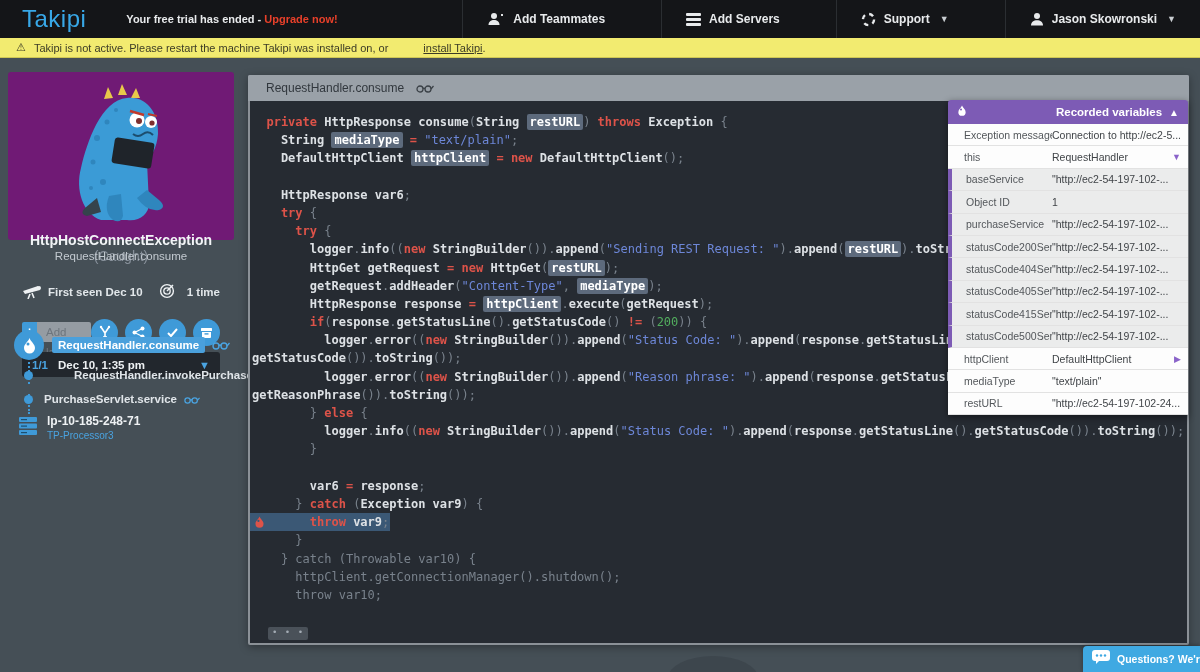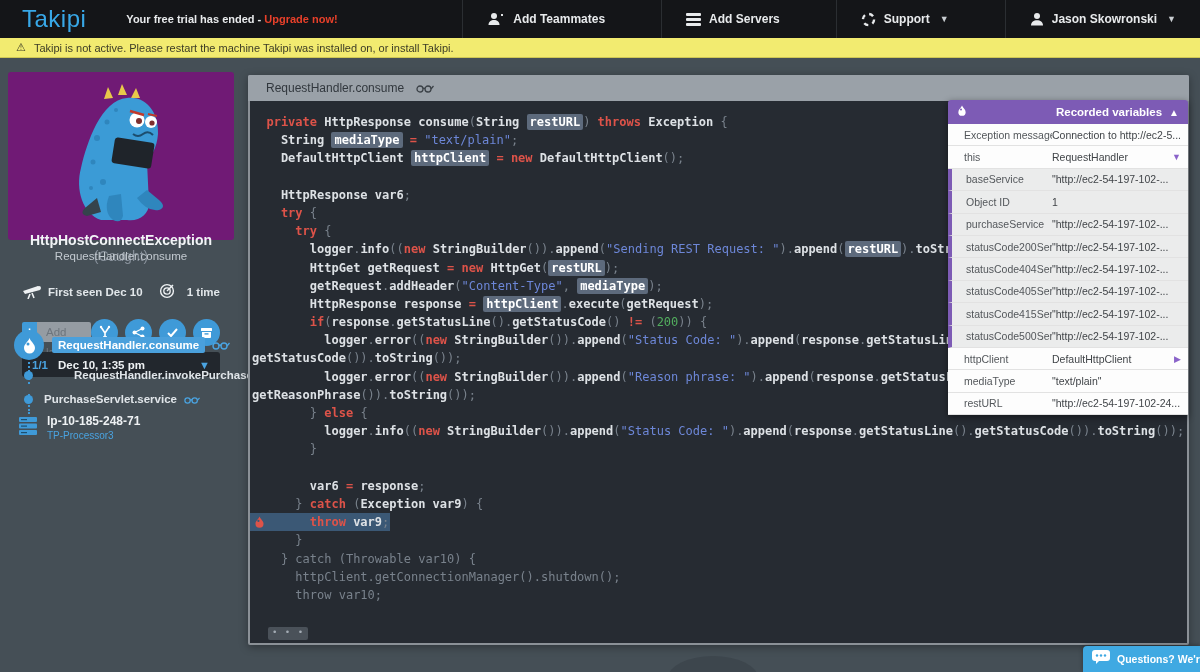--- a/index.html
+++ b/index.html
@@ -12,21 +12,21 @@
   .trial { font-size:11px; font-weight:bold; color:#e8eaec; white-space:nowrap; margin-left:18px; }
   .trial .upgrade { color:#e8402a; cursor:pointer; }
   .topbar-right { margin-left:auto; display:flex; height:38px; }
   .tb-item { display:flex; align-items:center; gap:8px; padding:0 24px; border-left:1px solid #2b2e32; color:#e8eaec; font-size:12px; font-weight:bold; cursor:pointer; white-space:nowrap;margin-left:32px; }
   .tb-item svg { display:block; }
   .tb-caret { font-size:9px; color:#c9cdd1; margin-left:2px; }
 
   
   .alertbar { position:absolute; left:0; top:38px; width:1200px; height:20px; background:#f2eb70; border-bottom:1px solid #cfc754; display:flex; align-items:center; font-size:11px; color:#3c3c26; padding-left:16px; gap:8px; }
   .alertbar .warn { font-size:11px; }
-  .alertbar a { color:#3c3c26; cursor:pointer; }
+  .alertbar a { color:#3c3c26; text-decoration:underline; cursor:pointer;margin-left:32px; }
 
   
   .card { position:absolute; left:8px; top:72px; width:226px; height:168px; background:#701a75; border-radius:3px; }
   .monster { position:absolute; left:53px; top:6px; }
   .exc-title { position:absolute; top:160px; left:0; width:226px; text-align:center; font-size:14px; color:#f1f4f6; font-weight:bold; }
   .exc-title .caught { color:#87909a; font-weight:normal; }
   .exc-sub { position:absolute; top:178px; left:0; width:226px; text-align:center; font-size:11.5px; color:#c3cad0; }
   .card-div { position:absolute; top:200px; left:14px; width:198px; border-top:1px solid #454f57; }
   .seen-row { position:absolute; top:210px; left:14px; width:198px; height:20px; display:flex; align-items:center; color:#e2e7ea; font-size:11.5px; font-weight:bold; }
   .seen-row .spacer { flex:1; }

